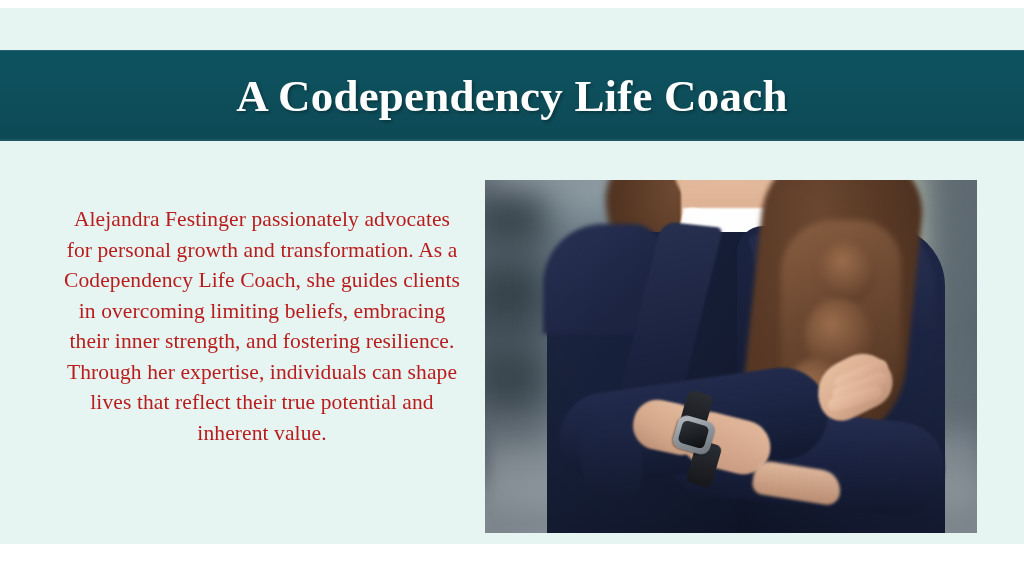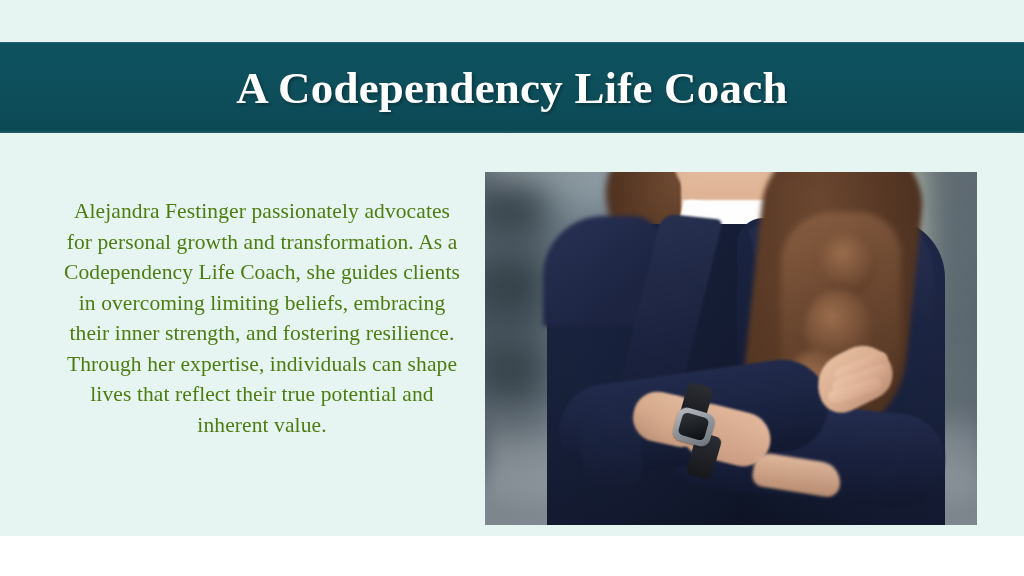--- a/index.html
+++ b/index.html
@@ -11,20 +11,21 @@
     height: 576px;
     overflow: hidden;
     font-family: "Liberation Serif", serif;
   }
 
   #slide {
     position: relative;
     width: 1024px;
     height: 536px;
     background: #e6f4f2;
+    margin-top: 8px;
   }
 
   
   #title-band {
     position: absolute;
     left: 0;
     top: 42px;
     width: 1024px;
     height: 91px;
     background: #0d4f5b;
@@ -57,21 +58,21 @@
     text-shadow: 2px 2px 3px rgba(0,0,0,0.28);
   }
 
   
   #body-text {
     position: absolute;
     left: 62px;
     top: 196px;
     width: 400px;
     text-align: center;
-    color: #4d7c0f;
+    color: #b91c1c;
     font-family: "Liberation Serif", serif;
     font-size: 21.5px;
     line-height: 30.5px;
     letter-spacing: 0.1px;
   }
 
   
   #photo {
     position: absolute;
     left: 485px;

